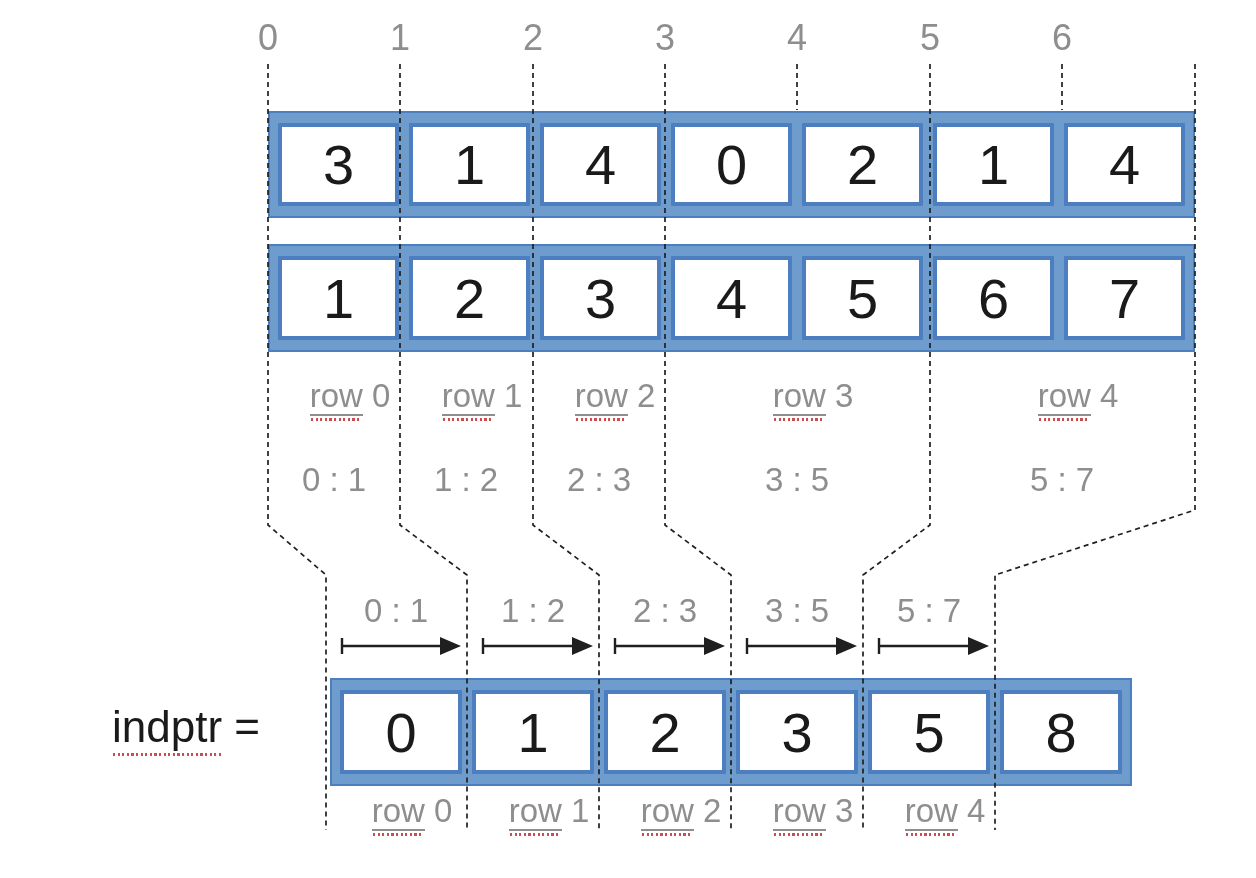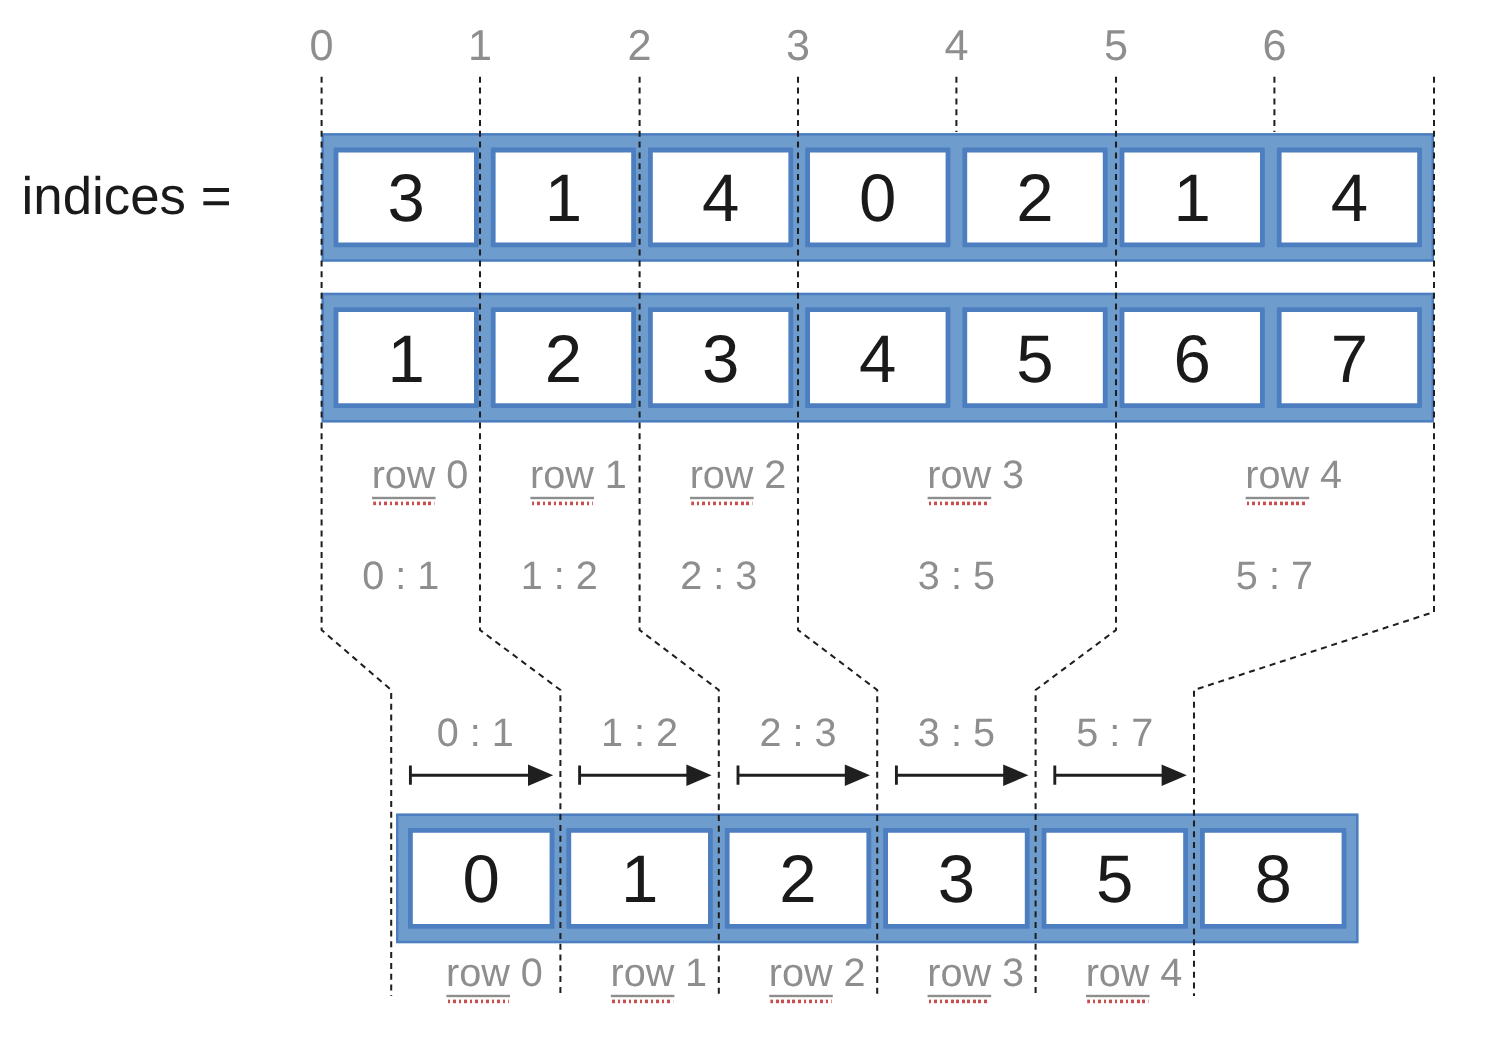--- a/index.html
+++ b/index.html
@@ -51,21 +51,21 @@
 <div id="canvas">
 
   <div class="colhead" style="left:238px">0</div>
   <div class="colhead" style="left:370px">1</div>
   <div class="colhead" style="left:503px">2</div>
   <div class="colhead" style="left:635px">3</div>
   <div class="colhead" style="left:767px">4</div>
   <div class="colhead" style="left:900px">5</div>
   <div class="colhead" style="left:1032px">6</div>
 
-  <div class="arrlabel" style="left:18px;top:139px">indices =</div>
+  <div class="arrlabel" style="left:112px;top:702px"><span class="sq-word">indptr</span><span> =</span></div>
 
   <div class="bar" style="left:268px;top:111px;width:927px;height:107px">
     <div class="cell">3</div>
     <div class="cell">1</div>
     <div class="cell">4</div>
     <div class="cell">0</div>
     <div class="cell">2</div>
     <div class="cell">1</div>
     <div class="cell">4</div>
   </div>

